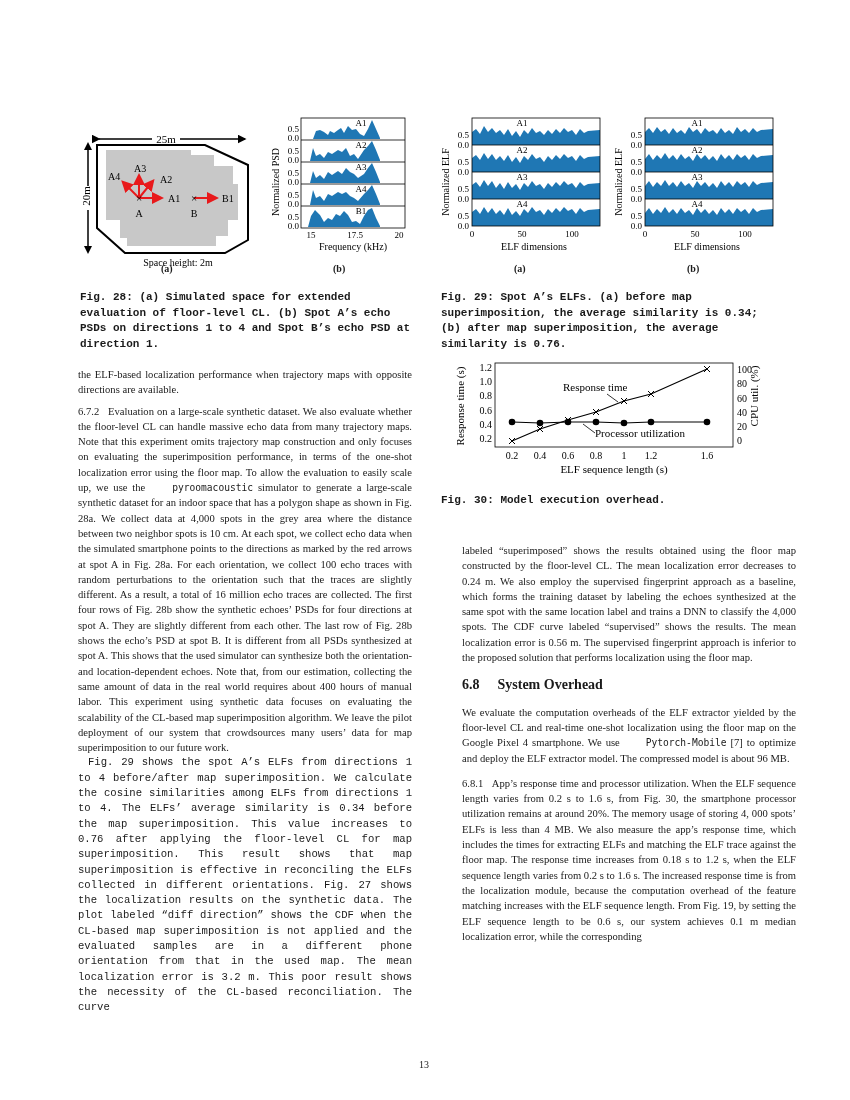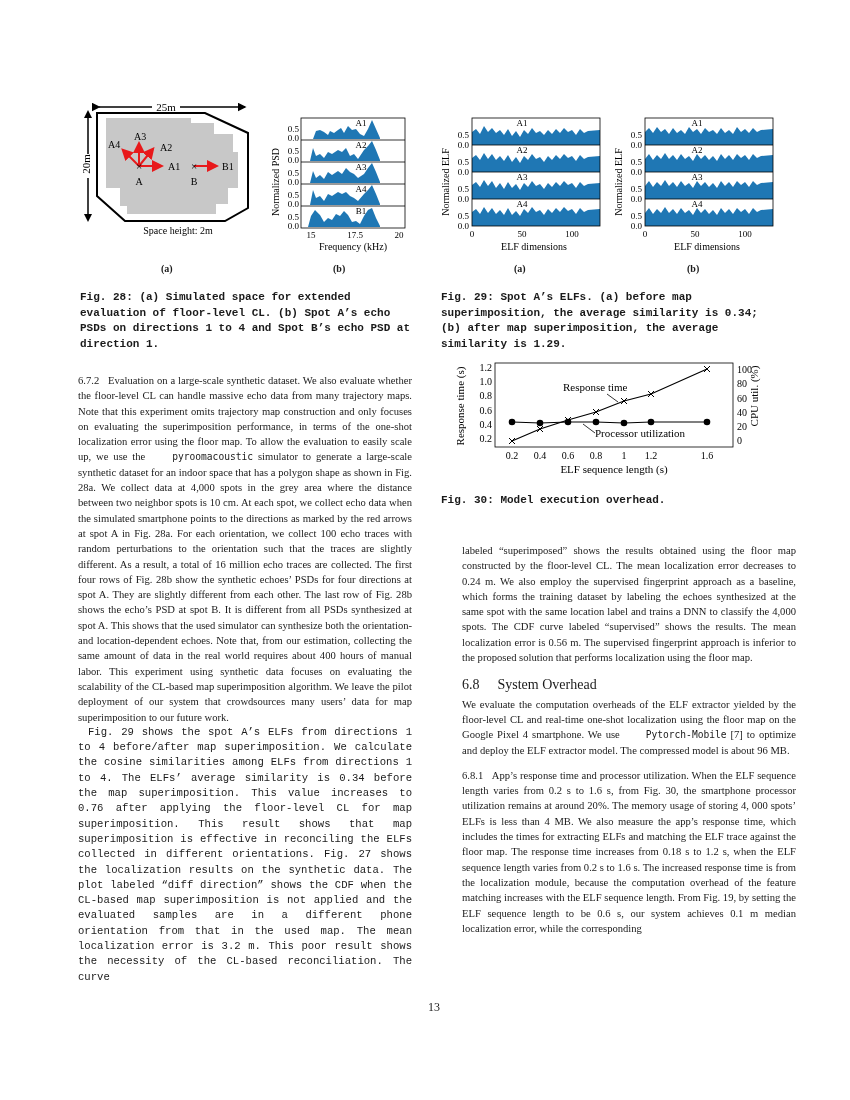--- a/index.html
+++ b/index.html
@@ -6,30 +6,30 @@
   body { width: 850px; height: 1100px; position: relative; overflow: hidden;
          font-family: "Liberation Serif", "DejaVu Serif", serif; color: #1a1a1a; }
   .abs { position: absolute; }
   .col { position: absolute; width: 334px; font-size: 10.6px; line-height: 15.3px; text-align: justify; }
   .col p { margin: 0; }
   .col p.indent { text-indent: 10px; font-family: Liberation Mono, monospace; }
   .col p.gap { margin-top: 6px; }
   .mono { font-family: "DejaVu Sans Mono", "Liberation Mono", monospace; font-size: 9.6px; padding-left: 22px; }
   .caption { position: absolute; font-family: Liberation Mono, monospace; font-weight: bold; font-size: 11px; line-height: 15.5px; }
   .sublabel { position: absolute; font-weight: bold; font-size: 10px; }
-  .section-heading { font-weight: normal; font-size: 14px; margin: 12px 0 4px 0; }
+  .section-heading { font-weight: bold; font-size: 14px; margin: 12px 0 12px 0; }
   .section-heading .num { margin-right: 18px; }
   .it { }
-  .pageno { position: absolute; left: 419px; top: 1000px; font-size: 12px; margin-left: 9px; }
+  .pageno { position: absolute; left: 419px; top: 1059px; font-size: 10px; }
   svg text { font-family: "Liberation Serif", "DejaVu Serif", serif; }
 </style>
 </head>
 <body>
 
-<div class="abs" style="left:80px;top:96px;width:180px;height:150px;">
+<div class="abs" style="left:80px;top:128px;width:180px;height:150px;">
   <svg width="180" height="150" viewBox="0 0 180 150">
     <defs>
       <marker id="redhead" markerWidth="6" markerHeight="6" refX="4" refY="3" orient="auto">
         <path d="M0,0 L6,3 L0,6 z" fill="#e8191b"></path>
       </marker>
       <marker id="blkhead" markerWidth="6" markerHeight="6" refX="5" refY="3" orient="auto">
         <path d="M0,0 L6,3 L0,6 z" fill="#000"></path>
       </marker>
     </defs>
 
@@ -190,21 +190,21 @@
       <text x="34" y="125">0</text>
       <text x="84" y="125">50</text>
       <text x="134" y="125">100</text>
     </g>
     <text x="96" y="138" font-size="10" text-anchor="middle">ELF dimensions</text>
   </svg>
 </div>
 <span class="sublabel" style="left:687px;top:263px;">(b)</span>
 
 <div class="caption" style="left:80px;top:290px;width:334px;">Fig. 28: (a) Simulated space for extended evaluation of floor-level CL. (b) Spot A’s echo PSDs on directions 1 to 4 and Spot B’s echo PSD at direction 1.</div>
-<div class="caption" style="left:441px;top:290px;width:334px;">Fig. 29: Spot A’s ELFs. (a) before map superimposition, the average similarity is 0.34; (b) after map superimposition, the average similarity is 1.29.</div>
+<div class="caption" style="left:441px;top:290px;width:334px;">Fig. 29: Spot A’s ELFs. (a) before map superimposition, the average similarity is 0.34; (b) after map superimposition, the average similarity is 0.76.</div>
 
 <div class="abs" style="left:450px;top:358px;width:330px;height:120px;">
   <svg width="330" height="120" viewBox="0 0 330 120">
     <text x="14" y="48" font-size="11" text-anchor="middle" transform="rotate(-90 14 48)">Response time (s)</text>
     <text x="308" y="38" font-size="11" text-anchor="middle" transform="rotate(-90 308 38)">CPU util. (%)</text>
     <rect x="45" y="5" width="238" height="84" fill="none" stroke="#000" stroke-width="0.8"></rect>
 
     <g font-size="10" text-anchor="end">
       <text x="42" y="84">0.2</text>
       <text x="42" y="70">0.4</text>
@@ -258,20 +258,21 @@
 
     <text x="113" y="33" font-size="11">Response time</text>
     <line x1="157" y1="36" x2="168" y2="44" stroke="#000" stroke-width="0.8"></line>
     <text x="145" y="79" font-size="11">Processor utilization</text>
     <line x1="145" y1="75" x2="133" y2="66" stroke="#000" stroke-width="0.8"></line>
   </svg>
 </div>
 <div class="caption" style="left:441px;top:493px;width:334px;text-align:left;">Fig. 30: Model execution overhead.</div>
 
 <div class="col" style="left:78px;top:367px;">
+  <p>the ELF-based localization performance when trajectory maps with opposite directions are available.</p>
   <p class="gap">
     <span class="it">6.7.2</span>&nbsp;&nbsp;&nbsp;<span class="it">Evaluation on a large-scale synthetic dataset.</span><span> We also evaluate whether the floor-level CL can handle massive echo data from many trajectory maps. Note that this experiment omits trajectory map construction and only focuses on evaluating the superimposition performance, in terms of the one-shot localization error using the floor map. To allow the evaluation to easily scale up, we use the </span><span class="mono">pyroomacoustic</span><span> simulator to generate a large-scale synthetic dataset for an indoor space that has a polygon shape as shown in Fig. 28a. We collect data at 4,000 spots in the grey area where the distance between two neighbor spots is 10 cm. At each spot, we collect echo data when the simulated smartphone points to the directions as marked by the red arrows at spot A in Fig. 28a. For each orientation, we collect 100 echo traces with random perturbations to the orientation such that the traces are slightly different. As a result, a total of 16 million echo traces are collected. The first four rows of Fig. 28b show the synthetic echoes’ PSDs for four directions at spot A. They are slightly different from each other. The last row of Fig. 28b shows the echo’s PSD at spot B. It is different from all PSDs synthesized at spot A. This shows that the used simulator can synthesize both the orientation- and location-dependent echoes. Note that, from our estimation, collecting the same amount of data in the real world requires about 400 hours of manual labor. This experiment using synthetic data focuses on evaluating the scalability of the CL-based map superimposition algorithm. We leave the pilot deployment of our system that crowdsources many users’ data for map superimposition to our future work.</span>
   </p>
   <p class="indent">Fig. 29 shows the spot A’s ELFs from directions 1 to 4 before/after map superimposition. We calculate the cosine similarities among ELFs from directions 1 to 4. The ELFs’ average similarity is 0.34 before the map superimposition. This value increases to 0.76 after applying the floor-level CL for map superimposition. This result shows that map superimposition is effective in reconciling the ELFs collected in different orientations. Fig. 27 shows the localization results on the synthetic data. The plot labeled “diff direction” shows the CDF when the CL-based map superimposition is not applied and the evaluated samples are in a different phone orientation from that in the used map. The mean localization error is 3.2 m. This poor result shows the necessity of the CL-based reconciliation. The curve</p>
 </div>
 
 <div class="col" style="left:462px;top:543px;">
   <p>labeled “superimposed” shows the results obtained using the floor map constructed by the floor-level CL. The mean localization error decreases to 0.24 m. We also employ the supervised fingerprint approach as a baseline, which forms the training dataset by labeling the echoes synthesized at the same spot with the same location label and trains a DNN to classify the 4,000 spots. The CDF curve labeled “supervised” shows the results. The mean localization error is 0.56 m. The supervised fingerprint approach is inferior to the proposed solution that performs localization using the floor map.</p>
   <div class="section-heading">
     <span class="num">6.8</span><span>System Overhead</span>

